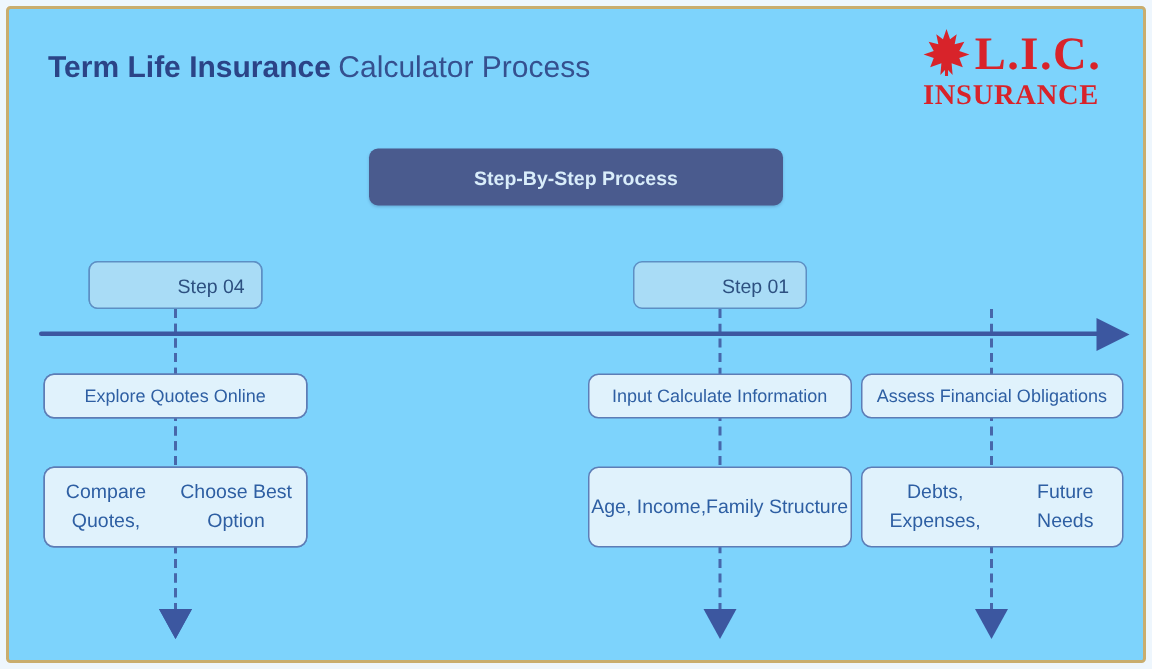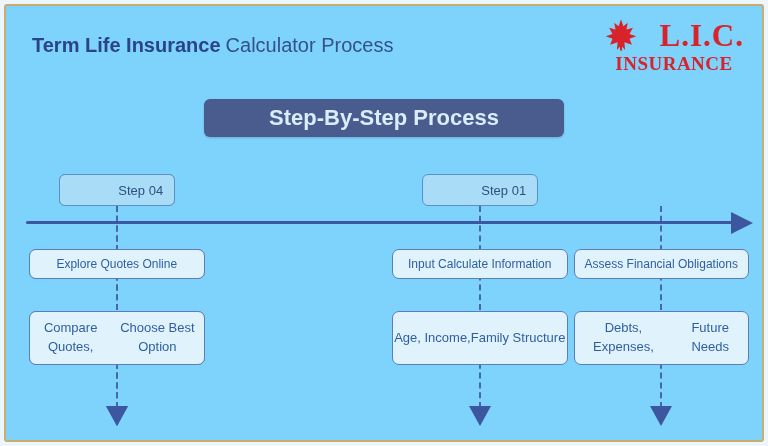--- a/index.html
+++ b/index.html
@@ -18,30 +18,30 @@
     position:absolute;left:26px;top:28px;
     font-size:20px;color:#2d4a8c;white-space:nowrap;
   }
   .page-title .bold{font-weight:bold;color:#2b4487;}
   .page-title .regular{font-weight:400;color:#35508f;margin-left:5px;}
   .logo{
     position:absolute;right:18px;top:12px;width:140px;
     text-align:center;color:#d8232a;
     font-family:"Liberation Serif", serif;line-height:1;
   }
-  .logo-top{display:flex;align-items:center;justify-content:space-between;gap:2px;}
+  .logo-top{display:flex;align-items:center;justify-content:center;gap:2px;}
   .logo-top .lic{font-size:31px;font-weight:bold;letter-spacing:1px;}
   .logo-bottom{font-size:19px;font-weight:bold;letter-spacing:0.5px;margin-top:2px;}
   .leaf svg{width:34px;height:34px;display:block;}
   
   .banner{
     position:absolute;left:50%;transform:translateX(-50%);top:93px;
-    width:360px;height:38px;background:#4a5b8e;border-radius:6px;
+    width:276px;height:38px;background:#4a5b8e;border-radius:6px;
     display:flex;align-items:center;justify-content:center;
-    color:#d9edfa;font-weight:bold;font-size:22px;
+    color:#d9edfa;font-weight:bold;font-size:13px;
     box-shadow:0 1px 2px rgba(40,60,110,.25);
   }
   
   .timeline{position:absolute;left:20px;top:160px;width:726px;height:266px;}
   .h-line{
     position:absolute;left:0;top:55px;width:707px;height:3px;
     background:#3c57a0;border-radius:2px;z-index:2;
   }
   .h-arrow-head{
     position:absolute;left:705px;top:45.5px;width:0;height:0;

